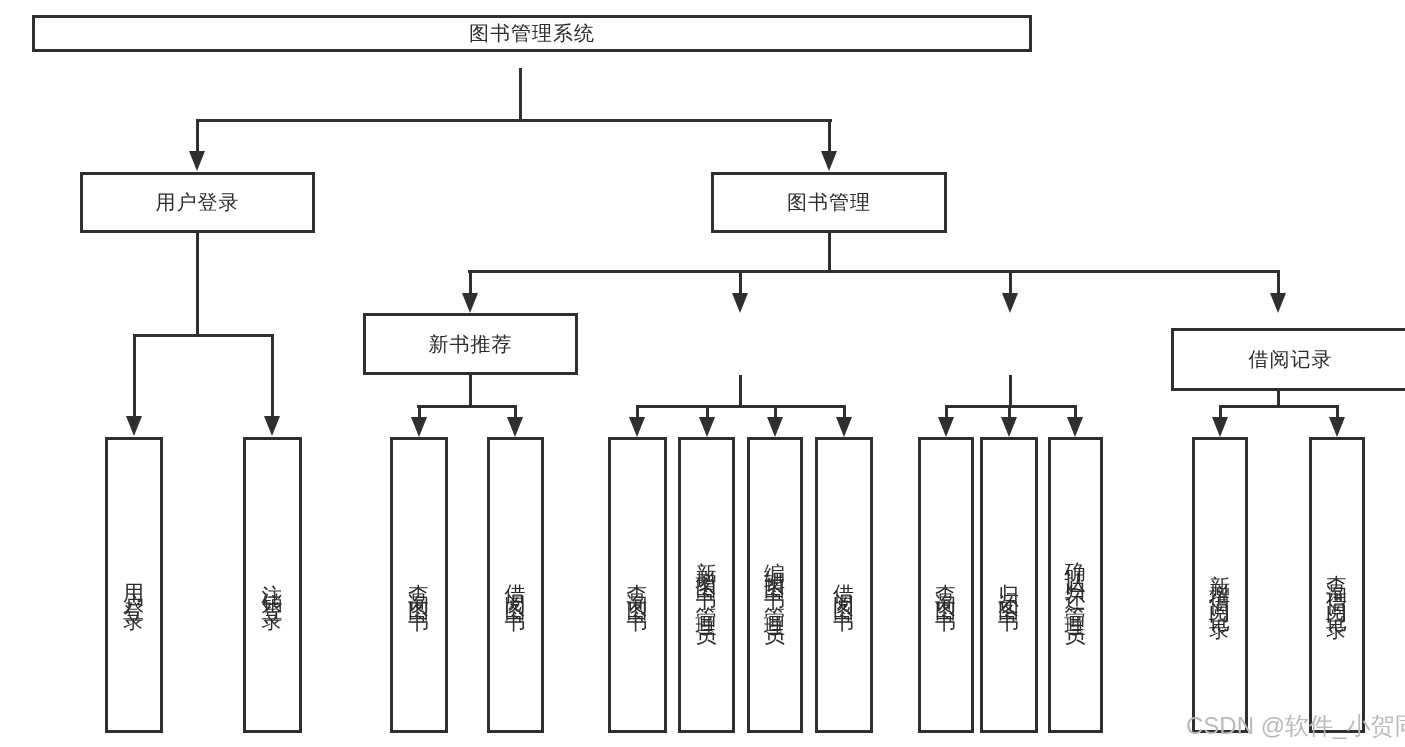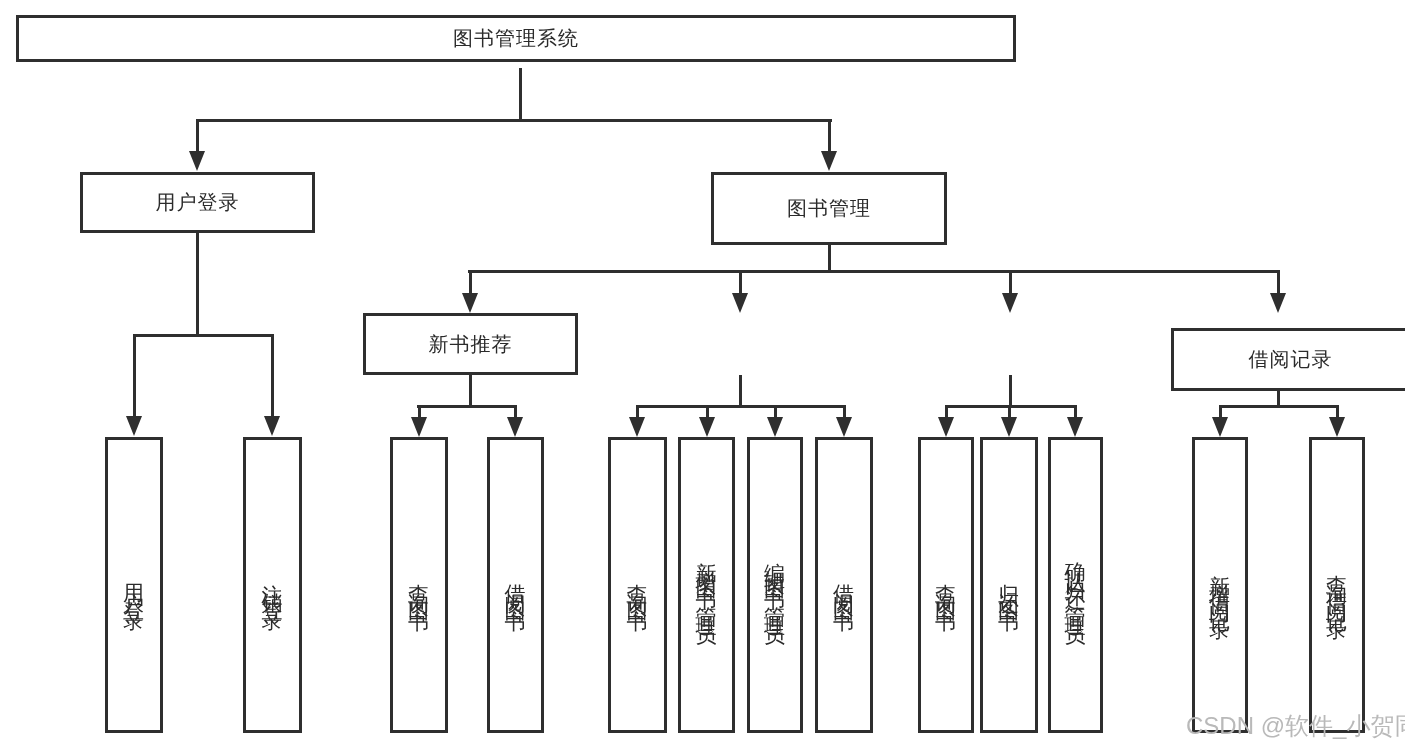--- a/index.html
+++ b/index.html
@@ -33,25 +33,25 @@
   #watermark {
     position:absolute; left:1186px; top:710px; z-index:5;
     font-size:24px; color:#b9b9b9; white-space:nowrap;
   }
 </style>
 </head>
 <body>
 
 <div id="canvas">
 
-  <div class="hbox" style="left:16px;top:15px;width:1000px;height:47px">图书管理系统</div>
+  <div class="hbox" style="left:32px;top:15px;width:1000px;height:37px">图书管理系统</div>
 
   <div class="hbox" style="left:80px;top:172px;width:235px;height:61px">用户登录</div>
 
-  <div class="hbox" style="left:711px;top:172px;width:236px;height:73px">图书管理</div>
+  <div class="hbox" style="left:711px;top:172px;width:236px;height:61px">图书管理</div>
 
   <div class="hbox" style="left:363px;top:313px;width:215px;height:62px">新书推荐</div>
 
 
 
   <div class="hbox" style="left:1171px;top:328px;width:239px;height:63px">借阅记录</div>
 
   <div class="leaf" style="left:105px;width:58px">
     <span>用户登录</span>
   </div>

